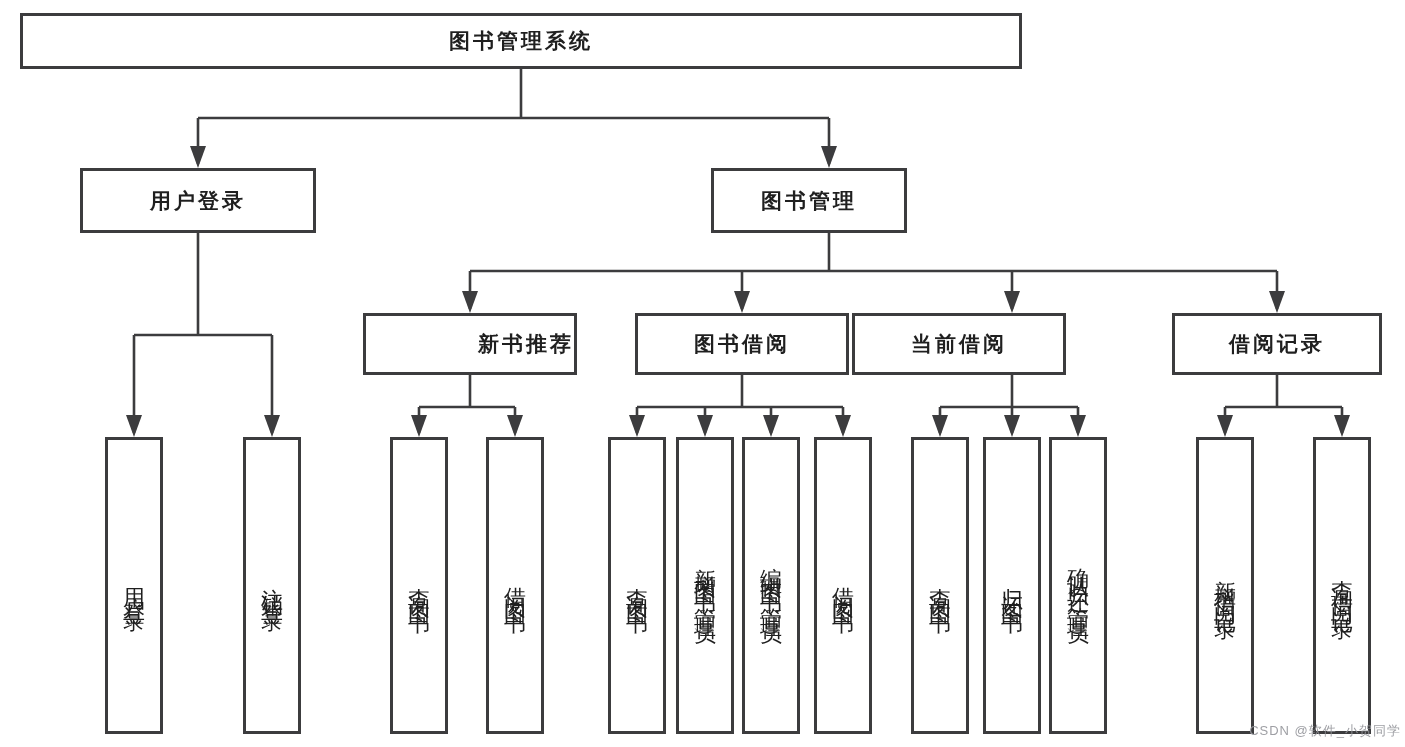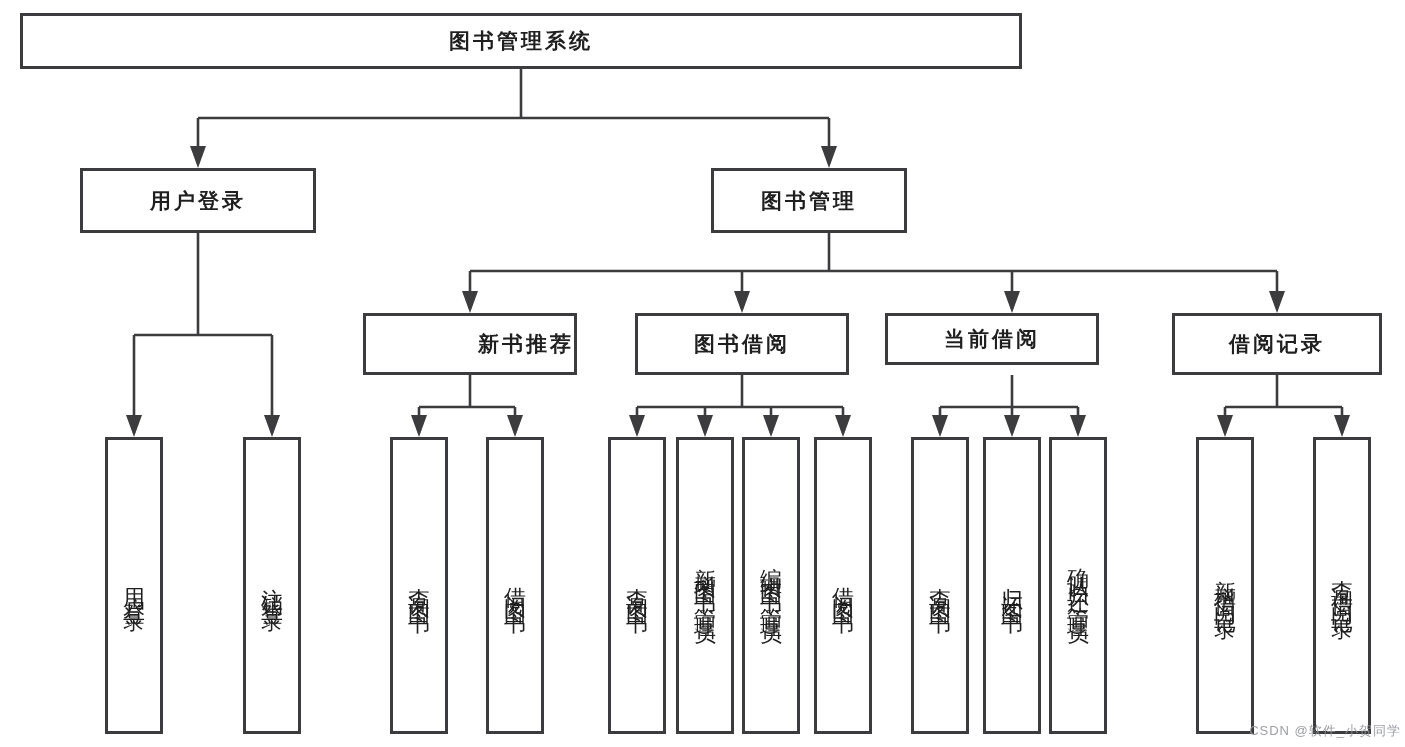--- a/index.html
+++ b/index.html
@@ -73,21 +73,21 @@
   <div class="node hbox" style="left:711px;top:168px;width:196px;height:65px;">
     <span>图书管理</span>
   </div>
 
   <div class="node hbox" style="left:363px;top:313px;width:214px;height:62px;justify-content:flex-end;">
     <span>新书推荐</span>
   </div>
   <div class="node hbox" style="left:635px;top:313px;width:214px;height:62px;">
     <span>图书借阅</span>
   </div>
-  <div class="node hbox" style="left:885px;top:313px;width:214px;height:52px;">
+  <div class="node hbox" style="left:852px;top:313px;width:214px;height:62px;">
     <span>当前借阅</span>
   </div>
   <div class="node hbox" style="left:1172px;top:313px;width:210px;height:62px;">
     <span>借阅记录</span>
   </div>
 
   <div class="node leaf" style="left:105px;">
     <span class="vtext">用户登录</span>
   </div>
   <div class="node leaf" style="left:243px;">

